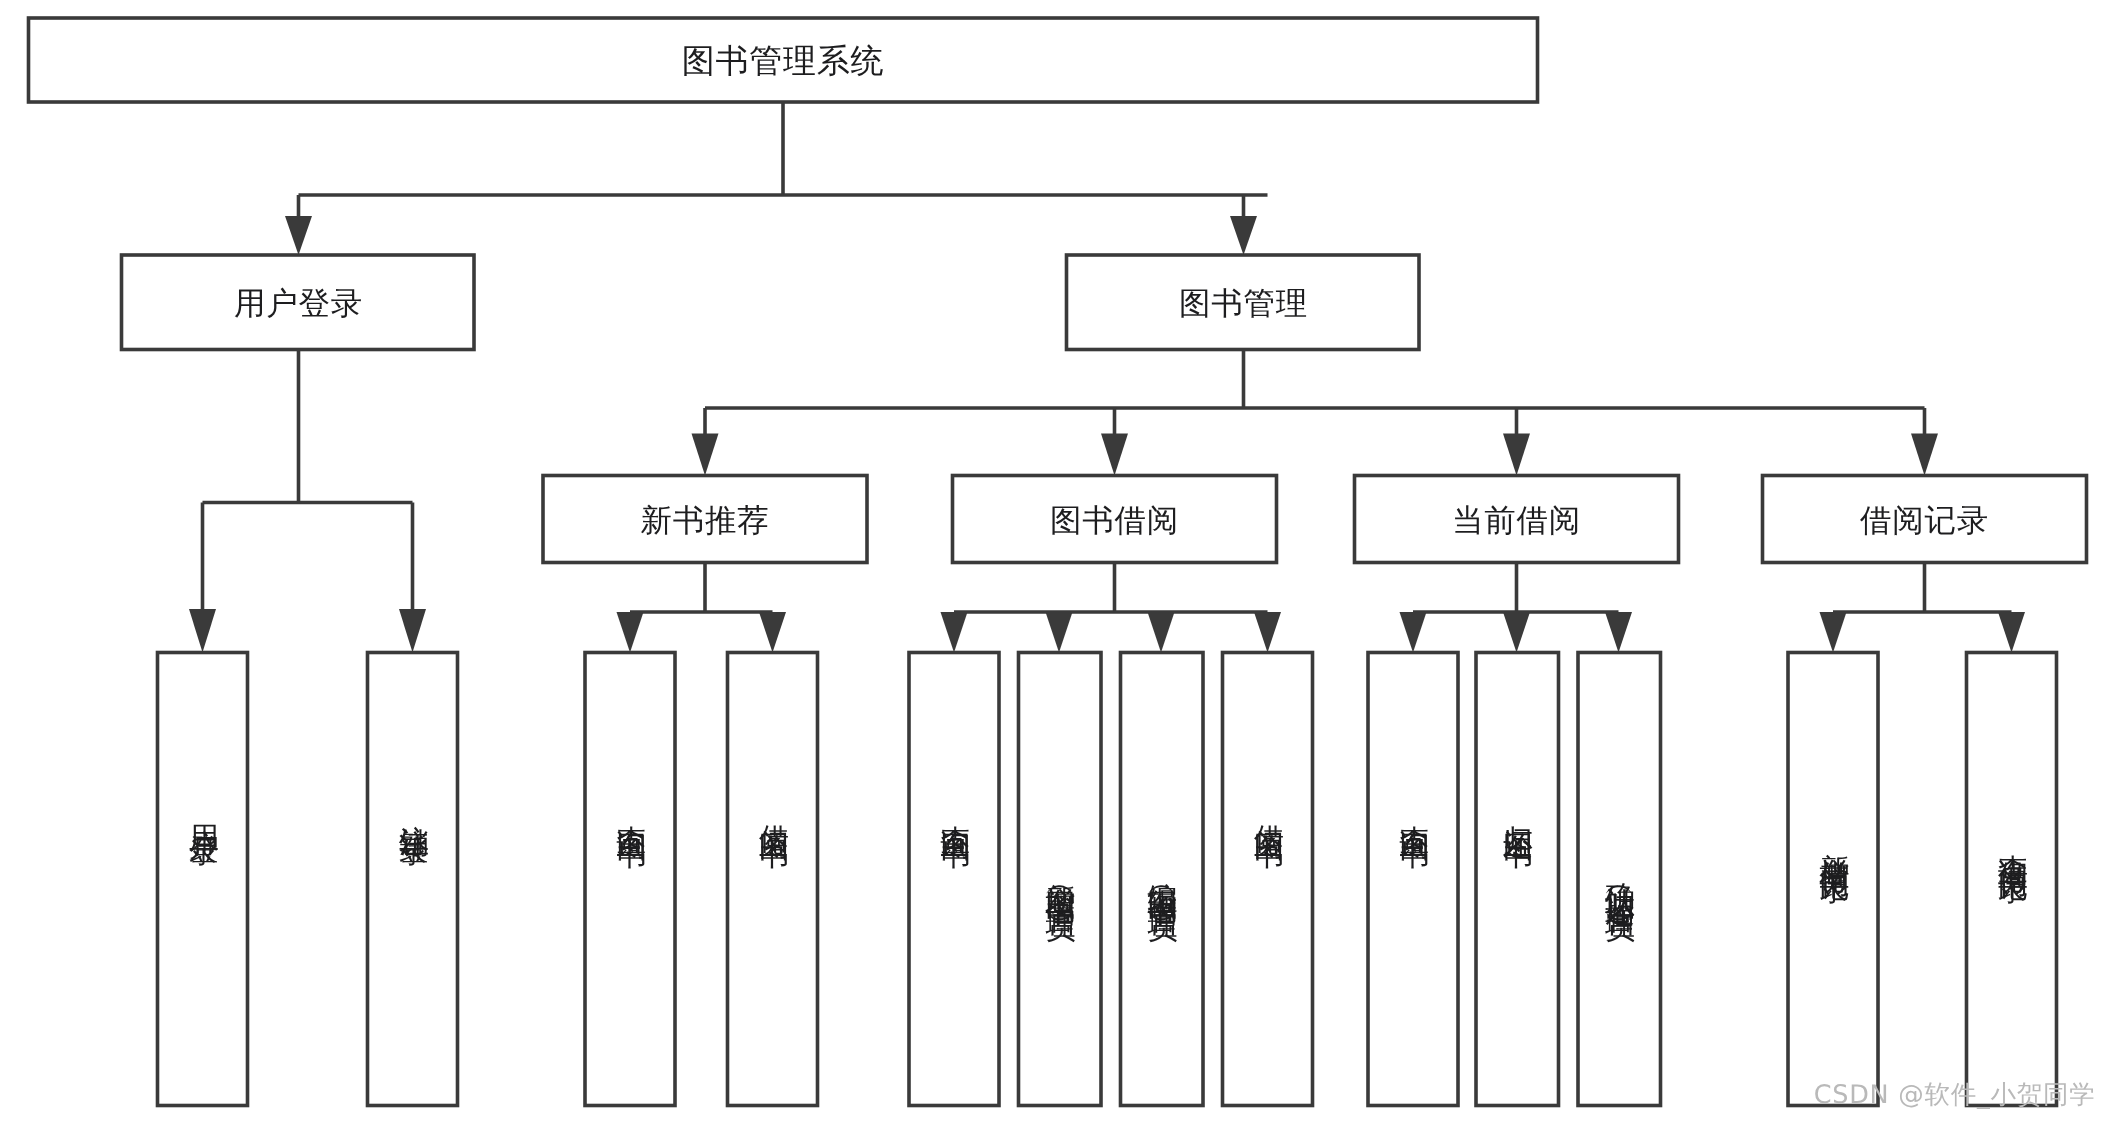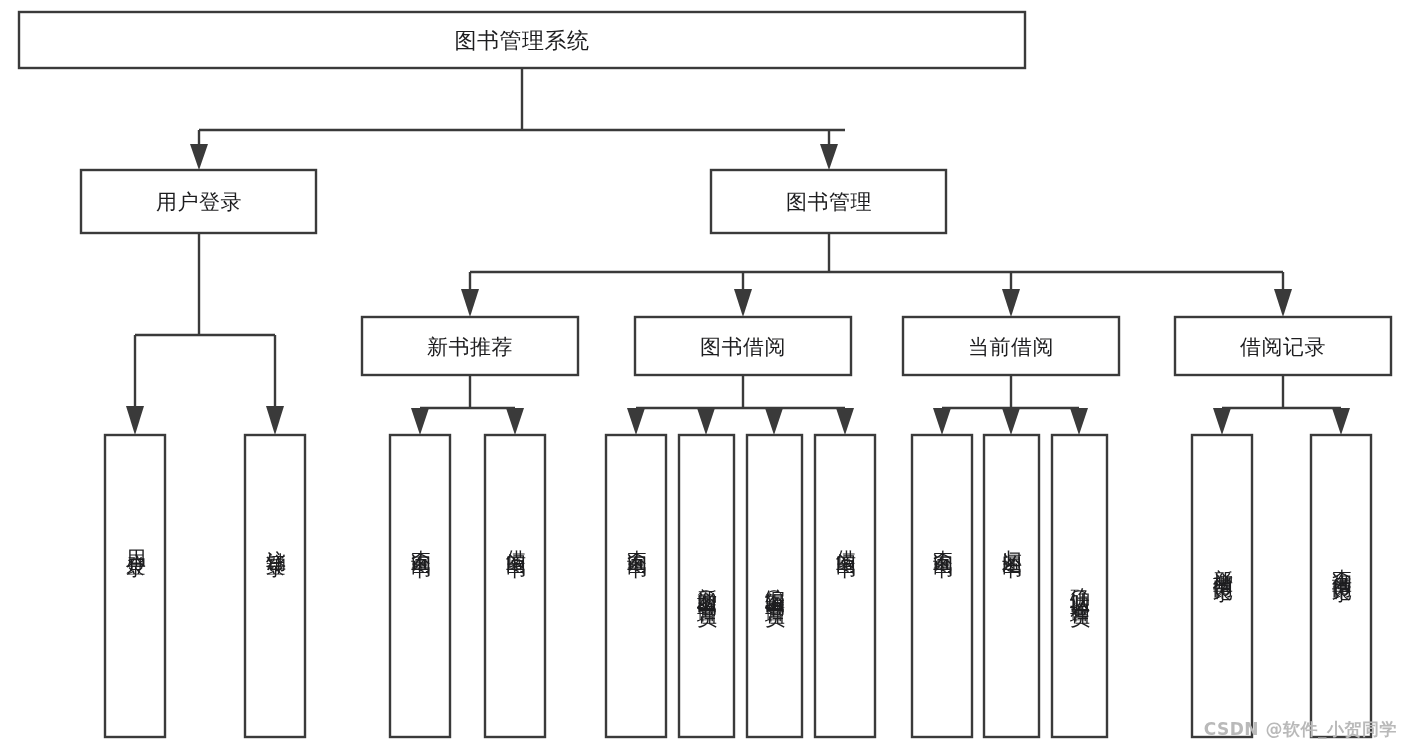--- a/index.html
+++ b/index.html
@@ -63,21 +63,20 @@
   .watermark {
     position: absolute;
     right: 8px;
     bottom: 6px;
     font-family: "DejaVu Sans", "Liberation Sans", sans-serif;
     font-size: 17px;
     color: #b9b9b9;
     white-space: nowrap;
     user-select: none;
     letter-spacing: 0.5px;
-    font-weight: bold;
   }
 </style>
 </head>
 <body>
 
 <div id="canvas">
 
   <svg id="diagram-svg" viewBox="0 0 1405 747">
     <defs>
       <g id="arrowglyph"></g>

